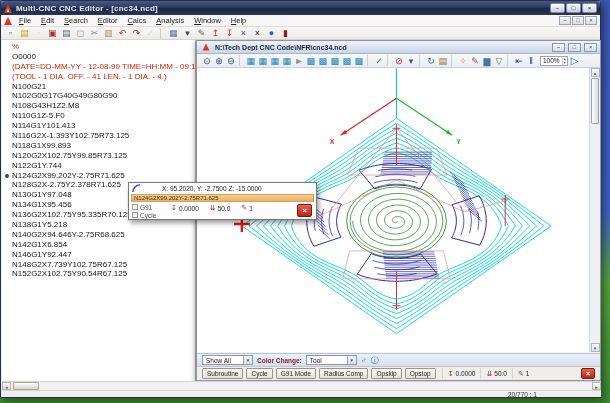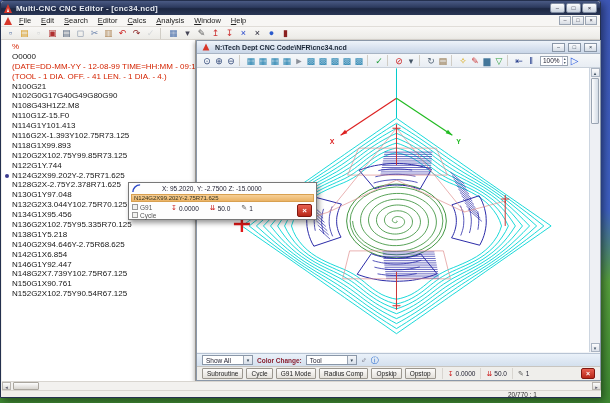--- a/index.html
+++ b/index.html
@@ -154,58 +154,56 @@
         <div class="eline cmt"><span>(TOOL - 1 DIA. OFF. - 41 LEN. - 1 DIA. - 4.)</span></div>
 
         <div class="eline"><span>N100G21</span></div>
 
         <div class="eline"><span>N102G0G17G40G49G80G90</span></div>
 
 
 
         <div class="eline"><span>N108G43H1Z2.M8</span></div>
 
-        <div class="eline"><span>N110G1Z-15.F0</span></div>
+        <div class="eline"><span>N110G1Z-5.F0</span></div>
 
 
         <div class="eline"><span>N114G1Y101.413</span></div>
 
         <div class="eline"><span>N116G2X-1.393Y102.75R73.125</span></div>
 
         <div class="eline"><span>N118G1X99.893</span></div>
 
         <div class="eline"><span>N120G2X102.75Y99.85R73.125</span></div>
 
         <div class="eline"><span>N122G1Y.744</span></div>
 
         <div class="eline marked"><span class="dot"></span><span>N124G2X99.202Y-2.75R71.625</span></div>
 
 
         <div class="eline"><span>N128G2X-2.75Y2.378R71.625</span></div>
 
         <div class="eline"><span>N130G1Y97.048</span></div>
 
-        <div class="eline"><span>N132G2X3.044Y102.75R70.125</span></div>
 
         <div class="eline"><span>N134G1X95.456</span></div>
 
         <div class="eline"><span>N136G2X102.75Y95.335R70.125</span></div>
 
         <div class="eline"><span>N138G1Y5.218</span></div>
 
         <div class="eline"><span>N140G2X94.646Y-2.75R68.625</span></div>
 
         <div class="eline"><span>N142G1X6.854</span></div>
 
 
         <div class="eline"><span>N146G1Y92.447</span></div>
 
         <div class="eline"><span>N148G2X7.739Y102.75R67.125</span></div>
 
-        <div class="eline"><span>N150G1X90.761</span></div>
 
         <div class="eline"><span>N152G2X102.75Y90.54R67.125</span></div>
       </div>
   </div>
 
   <div class="viewer">
     <div class="vtitle">
       <span class="menu-ico"></span>
       <span class="vtitle-text">N:\Tech Dept CNC Code\NFR\cnc34.ncd</span>
       <span class="vbtn3">–</span>

